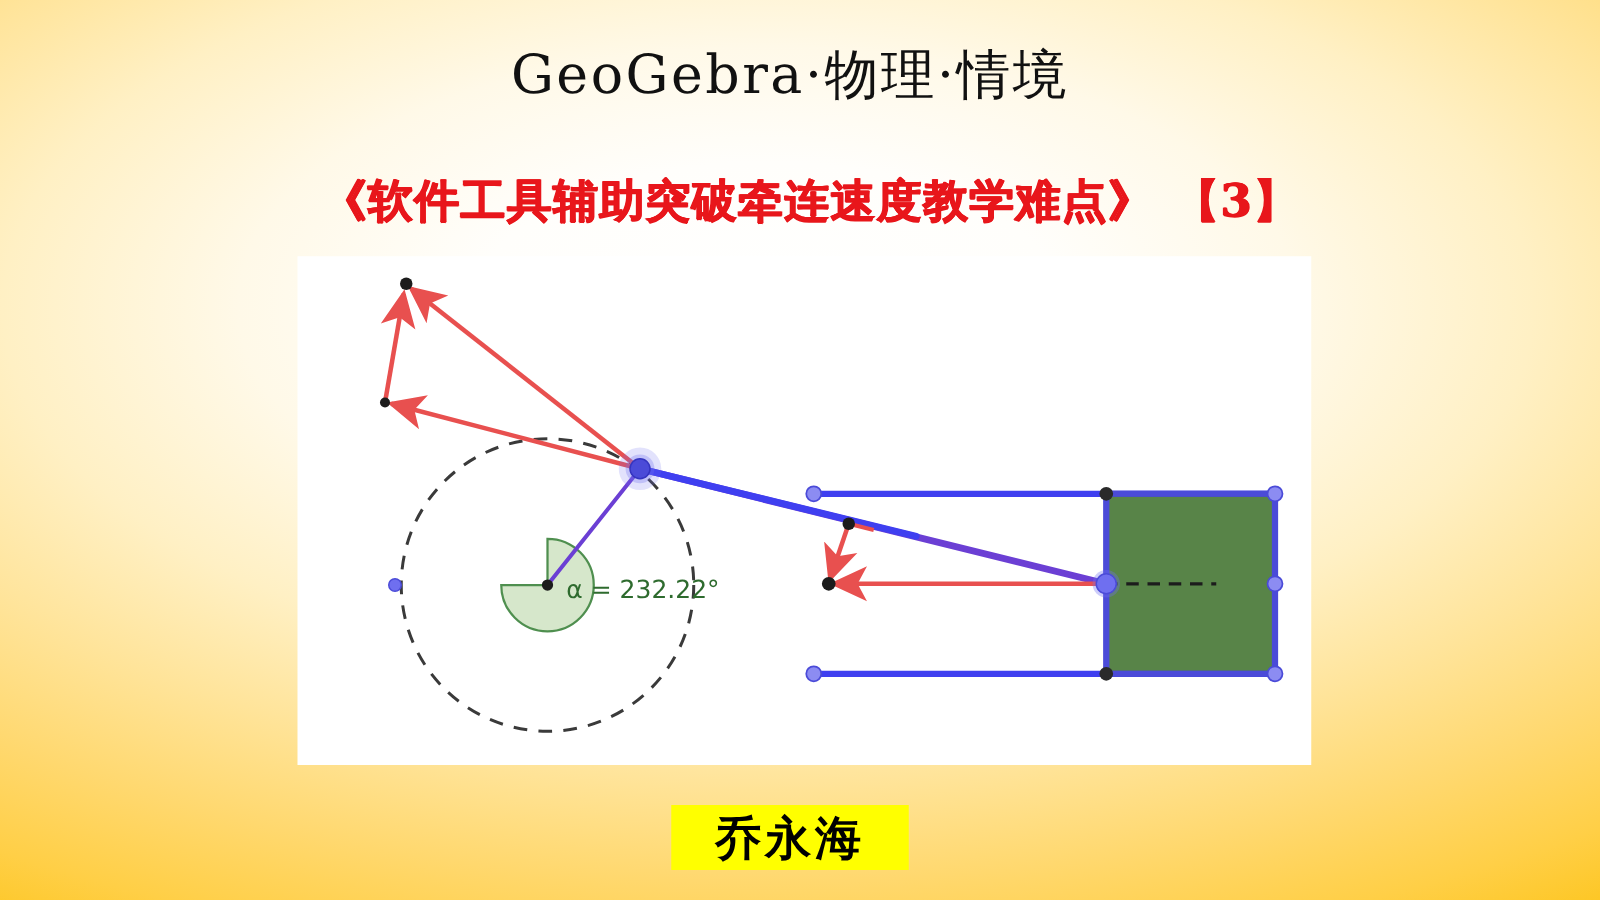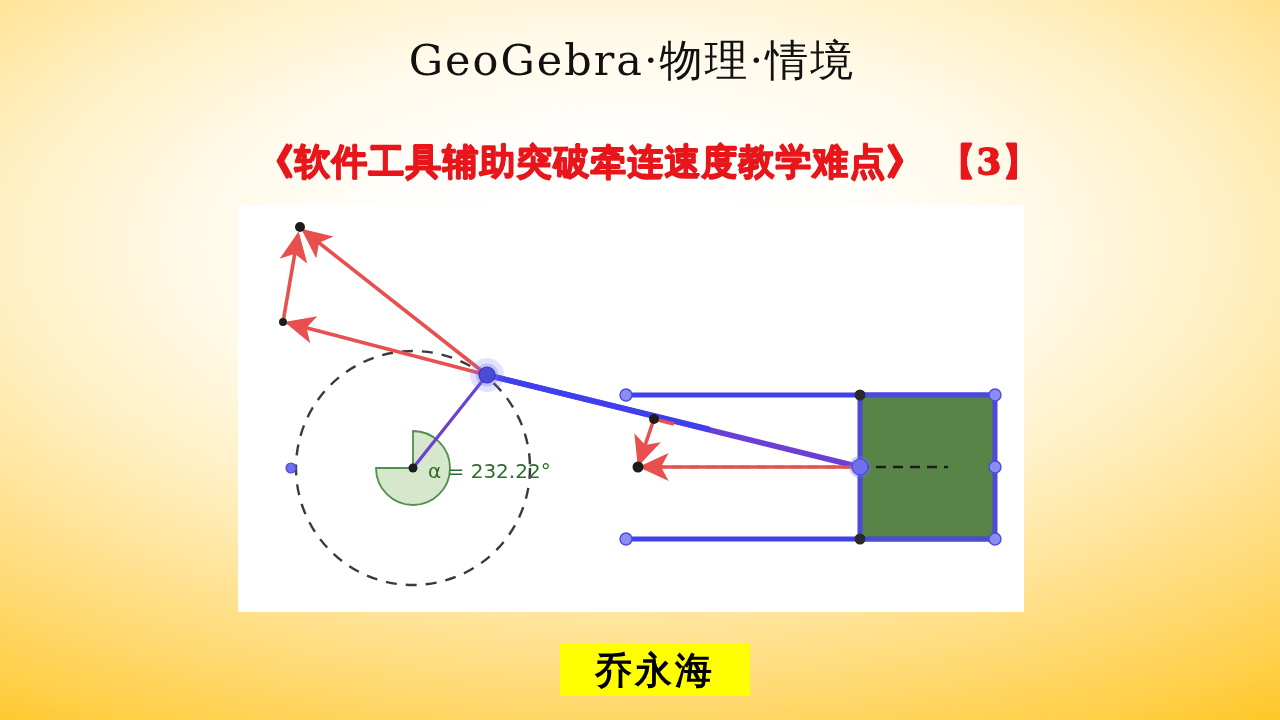--- a/index.html
+++ b/index.html
@@ -106,31 +106,31 @@
     display: flex;
     align-items: center;
     justify-content: center;
     font-family: "DejaVu Serif", "Liberation Serif", serif;
     font-weight: 700;
     font-size: 37px;
     line-height: 1;
     letter-spacing: 3px;
     color: #000000;
     white-space: nowrap;
-    margin-left: 23px;
   }
 
   
   .ggb-canvas {
     position: absolute;
     left: 238px;
     top: 205px;
     width: 786px;
     height: 407px;
     background: #ffffff;
+    padding-left: 25px;
   }
   .ggb-canvas svg {
     display: block;
     width: 786px;
     height: 407px;
   }
   .angle-label-text {
     font-family: "DejaVu Sans", "Liberation Sans", sans-serif;
     font-size: 20px;
     fill: #2e6b2e;

